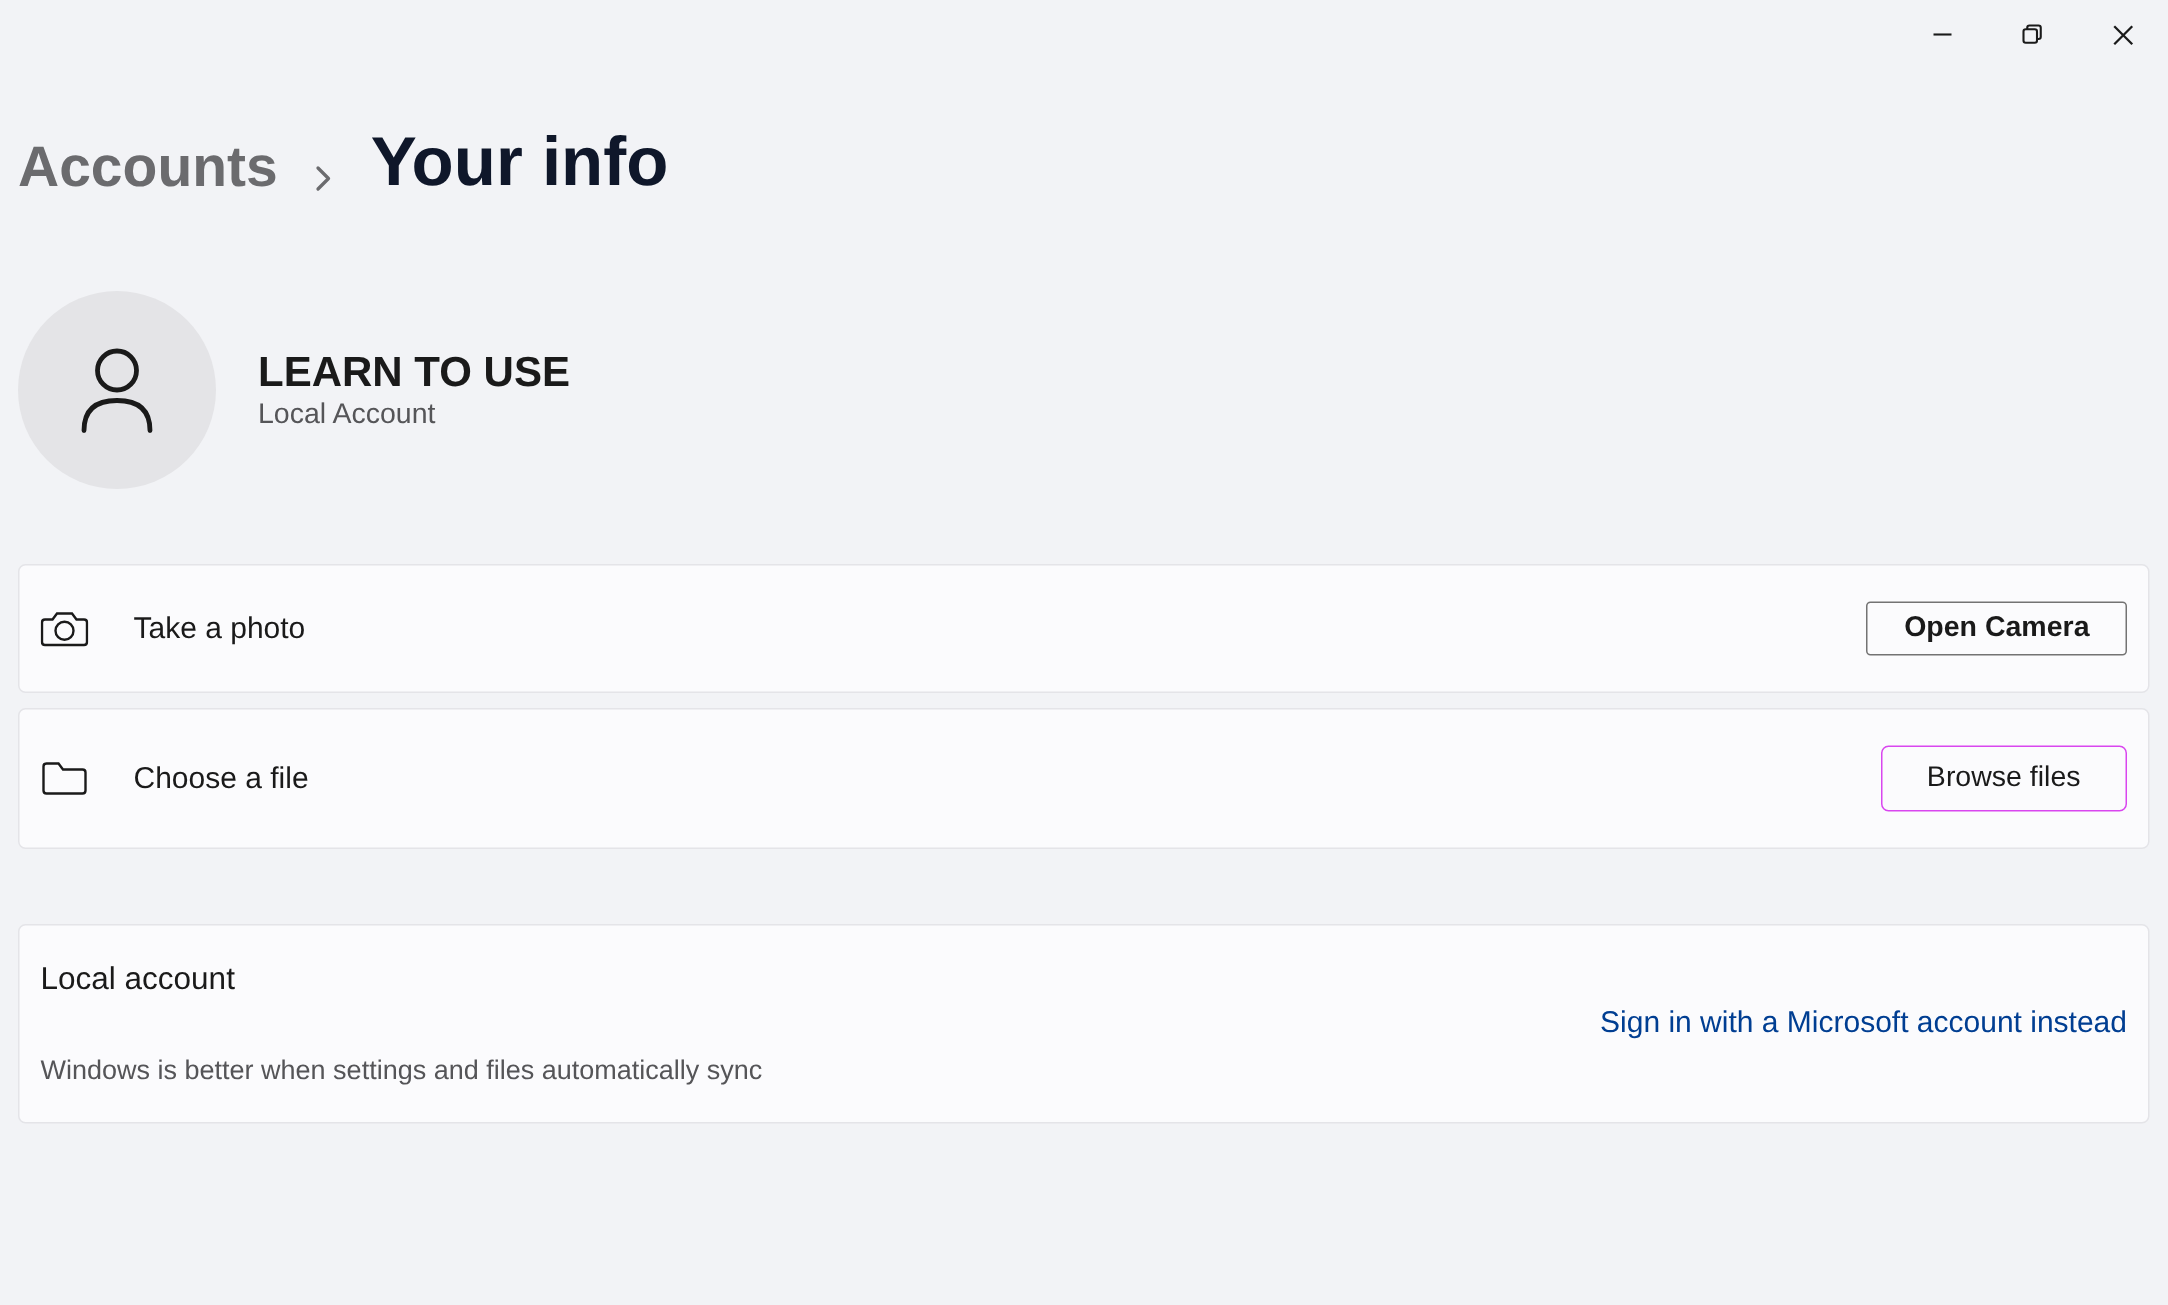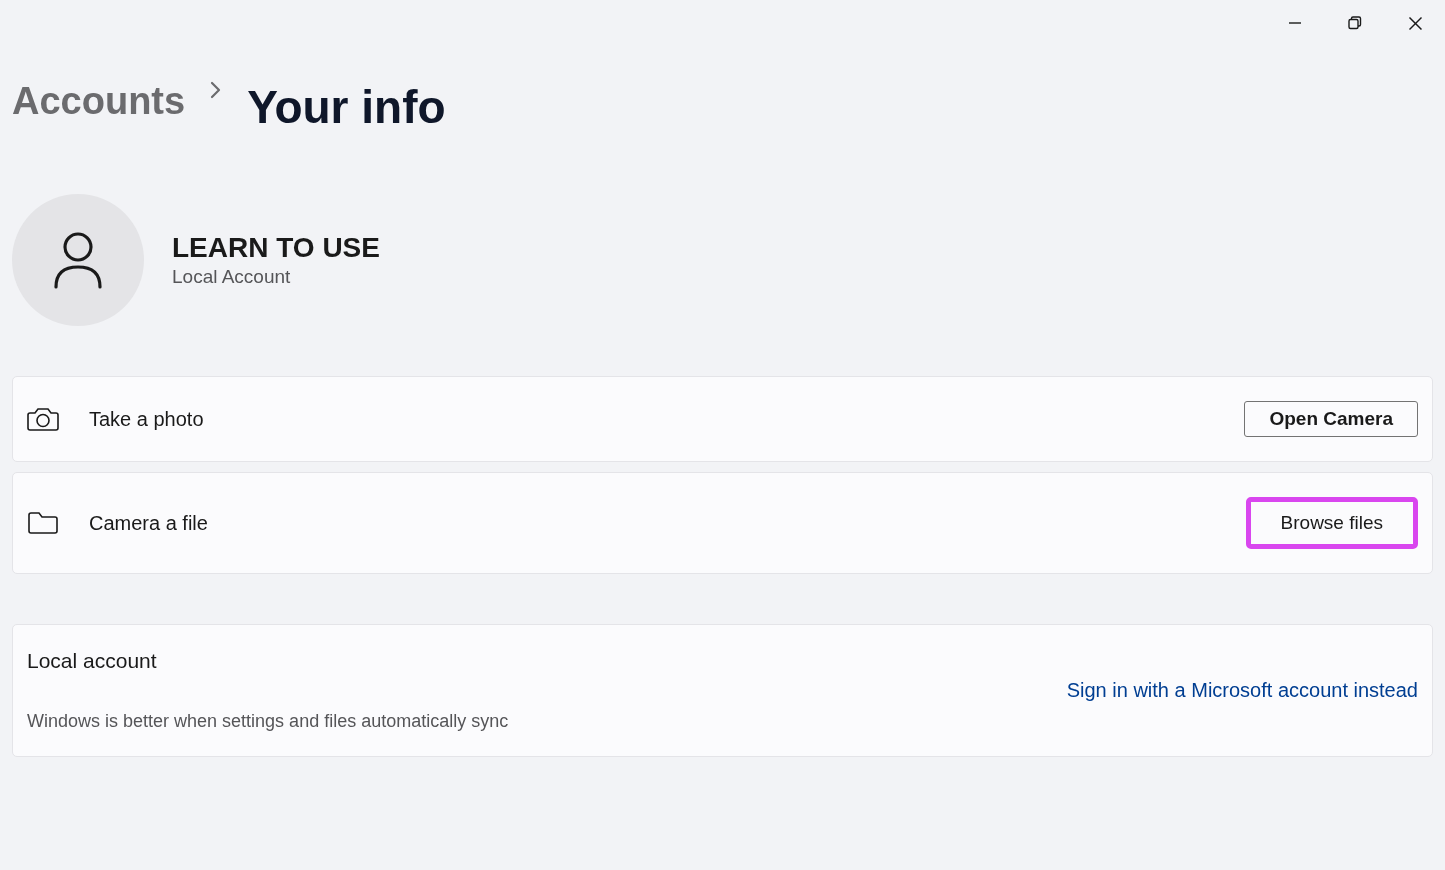--- a/index.html
+++ b/index.html
@@ -39,21 +39,21 @@
       stroke: #1a1a1a;
       fill: none;
     }
 
     .content {
       padding: 80px 12px 0 12px;
     }
 
     .breadcrumb {
       display: flex;
-      align-items: flex-start;
+      align-items: flex-end;
       gap: 24px;
       margin-bottom: 60px;
     }
 
     .breadcrumb-parent {
       font-size: 38px;
       font-weight: 600;
       color: #6b6b6e;
     }
 
@@ -138,21 +138,21 @@
     }
 
     .card-icon-wrap svg {
       stroke: #1a1a1a;
       fill: none;
       stroke-width: 1.6;
     }
 
     .action-button {
       background: #fbfbfd;
-      border: 5px solid #d946ef;
+      border: 1px solid #d946ef;
       border-radius: 5px;
       padding: 10px 30px;
       font-size: 19px;
       color: #1a1a1a;
       cursor: default;
     }
 
     .highlight-border {
       border: 1px solid #737373;
       border-radius: 3px;
@@ -248,21 +248,21 @@
       <span class="action-button highlight-border">Open Camera</span>
     </div>
 
     <div class="card">
       <div class="card-left">
         <div class="card-icon-wrap">
           <svg width="32" height="26" viewBox="0 0 32 26">
             <path d="M 2 5 Q 2 3 4 3 L 12 3 L 15 7 L 28 7 Q 30 7 30 9 L 30 21 Q 30 23 28 23 L 4 23 Q 2 23 2 21 Z"></path>
           </svg>
         </div>
-        <span class="card-label">Camera a file</span>
+        <span class="card-label">Choose a file</span>
       </div>
       <span class="action-button">Browse files</span>
     </div>
   </div>
 
   <div class="section-block">
 
     <div class="card">
       <div class="account-card-text">
         <div class="account-card-title">Local account</div>

